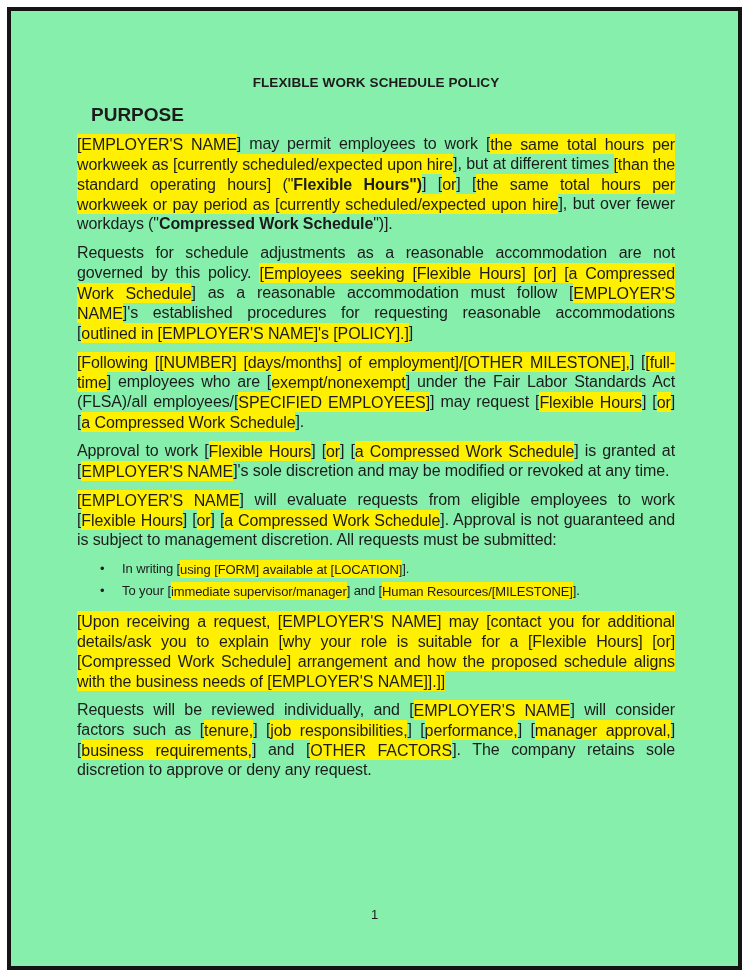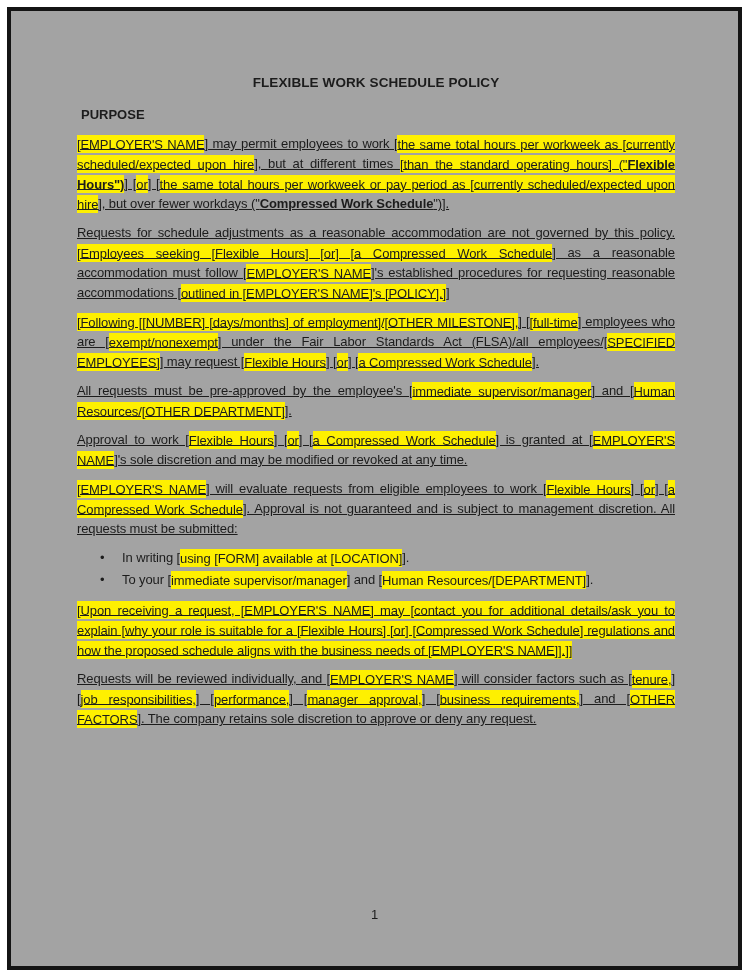--- a/index.html
+++ b/index.html
@@ -8,49 +8,48 @@
     background: #ffffff;
     font-family: "Liberation Sans", sans-serif;
     color: #1c1c1c;
     position: relative;
     overflow: hidden;
   }
   .page-frame {
     position: absolute;
     top: 7px; left: 7px; right: 8px; bottom: 8px;
     border: 4px solid #141414;
-    background: #a3a3a3;
+    background: #86efac;
     box-sizing: border-box;
   }
   .doc-content {
     position: absolute;
     top: 0; left: 0; right: 0; bottom: 0;
     padding: 64px 63px 0 66px;
     box-sizing: border-box;
   }
   .doc-title {
     font-size: 13.5px;
     font-weight: 700;
     text-align: center;
     letter-spacing: 0.1px;
     margin: 0 0 10px 0;
   }
   h2.section-heading {
-    font-size: 13px;
+    font-size: 19px;
     font-weight: 700;
-    margin: 15px 0 0 4px;
+    margin: 15px 0 0 14px;
     line-height: 20px;
   }
   p.doc-paragraph {
-    font-size: 13px;
+    font-size: 16px;
     line-height: 20px;
     text-align: justify;
     margin: 9px 0 0 0;
     letter-spacing: -0.1px;
-    text-decoration: underline;
   }
   ul.bullet-list {
     list-style: none;
     margin: 8px 0 0 0;
     padding: 0 0 0 45px;
     font-size: 13px;
     line-height: 22px;
     letter-spacing: -0.1px;
   }
   ul.bullet-list li { position: relative; }
@@ -79,25 +78,24 @@
 <body style="--hl-color: #fef000; color: rgb(28, 28, 28);">
 
 <div class="page-frame">
   <div class="doc-content">
     <h1 class="doc-title">FLEXIBLE WORK SCHEDULE POLICY</h1>
     <div>
         <h2 class="section-heading">PURPOSE</h2>
         <p class="doc-paragraph"><mark class="hl">[EMPLOYER'S NAME</mark>] may permit employees to work [<mark class="hl">the same total hours per workweek as [currently scheduled/expected upon hire</mark>], but at different times <mark class="hl">[than the standard operating hours] ("</mark><mark class="hl"><strong>Flexible Hours")</strong></mark>] [<mark class="hl">or</mark>] [<mark class="hl">the same total hours per workweek or pay period as [currently scheduled/expected upon hire</mark>], but over fewer workdays ("<strong>Compressed Work Schedule</strong>")].</p>
         <p class="doc-paragraph">Requests for schedule adjustments as a reasonable accommodation are not governed by this policy. <mark class="hl">[Employees seeking [Flexible Hours] [or] [a Compressed Work Schedule</mark>] as a reasonable accommodation must follow [<mark class="hl">EMPLOYER'S NAME</mark>]'s established procedures for requesting reasonable accommodations [<mark class="hl">outlined in [EMPLOYER'S NAME]'s [POLICY].]</mark>]</p>
         <p class="doc-paragraph"><mark class="hl">[Following [[NUMBER] [days/months] of employment]/[OTHER MILESTONE],</mark>] [<mark class="hl">[full-time</mark>] employees who are [<mark class="hl">exempt/nonexempt</mark>] under the Fair Labor Standards Act (FLSA)/all employees/[<mark class="hl">SPECIFIED EMPLOYEES]</mark>] may request [<mark class="hl">Flexible Hours</mark>] [<mark class="hl">or</mark>] [<mark class="hl">a Compressed Work Schedule</mark>].</p>
-        <p class="doc-paragraph">All requests must be pre-approved by the employee's [<mark class="hl">immediate supervisor/manager</mark>] and [<mark class="hl">Human Resources/[OTHER DEPARTMENT]</mark>].</p>
         <p class="doc-paragraph">Approval to work [<mark class="hl">Flexible Hours</mark>] [<mark class="hl">or</mark>] [<mark class="hl">a Compressed Work Schedule</mark>] is granted at [<mark class="hl">EMPLOYER'S NAME</mark>]'s sole discretion and may be modified or revoked at any time.</p>
         <p class="doc-paragraph"><mark class="hl">[EMPLOYER'S NAME</mark>] will evaluate requests from eligible employees to work [<mark class="hl">Flexible Hours</mark>] [<mark class="hl">or</mark>] [<mark class="hl">a Compressed Work Schedule</mark>]. Approval is not guaranteed and is subject to management discretion. All requests must be submitted:</p>
         <ul class="bullet-list">
           <li><span class="bullet-glyph">•</span>In writing [<mark class="hl">using [FORM] available at [LOCATION]</mark>].</li>
-          <li><span class="bullet-glyph">•</span>To your [<mark class="hl">immediate supervisor/manager</mark>] and [<mark class="hl">Human Resources/[DEPARTMENT]</mark>].</li>
+          <li><span class="bullet-glyph">•</span>To your [<mark class="hl">immediate supervisor/manager</mark>] and [<mark class="hl">Human Resources/[MILESTONE]</mark>].</li>
         </ul>
-        <p class="doc-paragraph"><mark class="hl">[Upon receiving a request, [EMPLOYER'S NAME] may [contact you for additional details/ask you to explain [why your role is suitable for a [Flexible Hours] [or] [Compressed Work Schedule] regulations and how the proposed schedule aligns with the business needs of [EMPLOYER'S NAME]].]]</mark></p>
+        <p class="doc-paragraph"><mark class="hl">[Upon receiving a request, [EMPLOYER'S NAME] may [contact you for additional details/ask you to explain [why your role is suitable for a [Flexible Hours] [or] [Compressed Work Schedule] arrangement and how the proposed schedule aligns with the business needs of [EMPLOYER'S NAME]].]]</mark></p>
         <p class="doc-paragraph">Requests will be reviewed individually, and [<mark class="hl">EMPLOYER'S NAME</mark>] will consider factors such as [<mark class="hl">tenure,</mark>] [<mark class="hl">job responsibilities,</mark>] [<mark class="hl">performance,</mark>] [<mark class="hl">manager approval,</mark>] [<mark class="hl">business requirements,</mark>] and [<mark class="hl">OTHER FACTORS</mark>]. The company retains sole discretion to approve or deny any request.</p>
       </div>
     <div class="page-number">1</div>
   </div>
 </div>
 
 </body></html>

